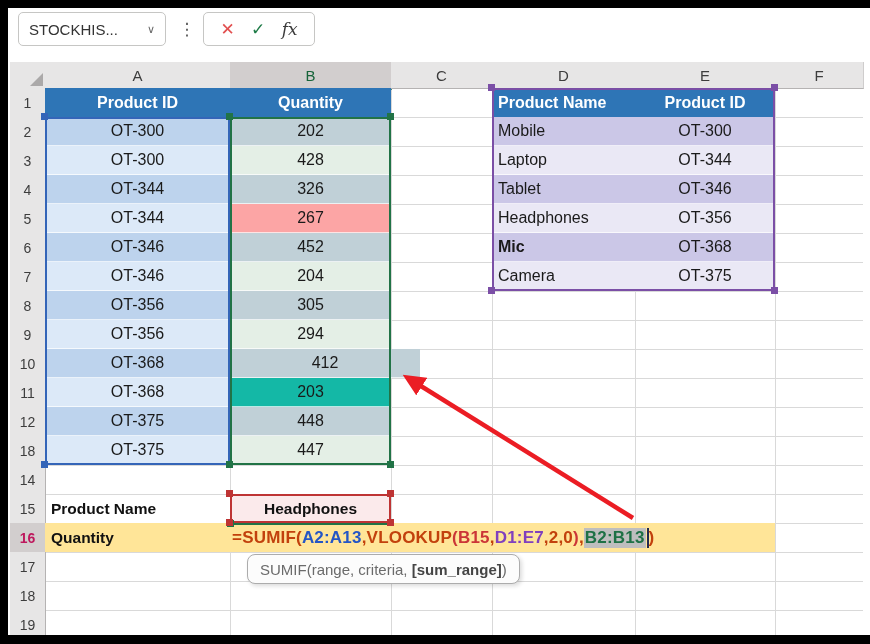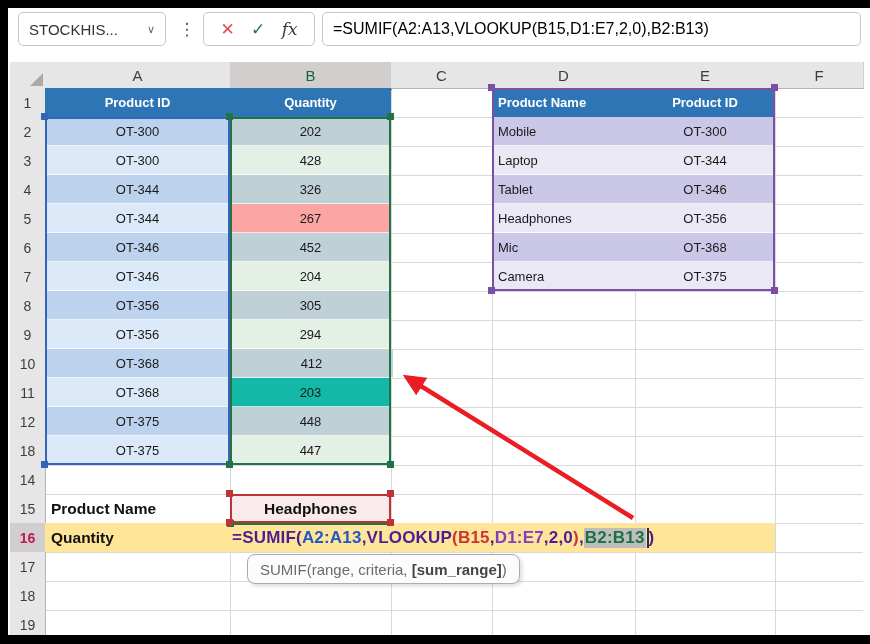--- a/index.html
+++ b/index.html
@@ -19,35 +19,35 @@
   
   .colhdr,.rowhdr,#cornerbox{background:#e7e6e6;display:flex;align-items:center;justify-content:center;font-size:15px;color:#3d3d3d;z-index:2;}
   .colhdr{border-right:1px solid #cfcdcd;border-bottom:1px solid #b5b3b3;}
   .colhdr.sel{background:#d2cece;color:#17643a;border-bottom:2px solid #217346;}
   .rowhdr{border-bottom:1px solid #cfcdcd;border-right:1px solid #b5b3b3;font-size:14px;}
   .rowhdr.sel{background:#d2cece;color:#be185d;font-weight:700;}
   #cornerbox{border-right:1px solid #b5b3b3;border-bottom:1px solid #b5b3b3;}
   #cornerbox .tri{width:0;height:0;border-left:13px solid transparent;border-bottom:13px solid #aba9a9;margin:10px 2px 2px auto;}
   .gl{position:absolute;background:#d9d9d9;z-index:1;}
   
-  .cell{position:absolute;display:flex;align-items:center;justify-content:center;font-size:13px;color:#1a1a1a;z-index:2;box-sizing:border-box;border-bottom:1px solid rgba(255,255,255,.7);}
+  .cell{position:absolute;display:flex;align-items:center;justify-content:center;font-size:16px;color:#1a1a1a;z-index:2;box-sizing:border-box;border-bottom:1px solid rgba(255,255,255,.7);}
   .cell.left{justify-content:flex-start;padding-left:6px;}
   .hdrcell{background:#2e75b6;color:#fff;font-weight:700;border-bottom:none;}
   
   .rb{position:absolute;border:2px solid;z-index:4;box-sizing:border-box;pointer-events:none;}
   .hd{position:absolute;width:7px;height:7px;z-index:5;}
   
   #yellowband{left:37px;top:515px;width:730px;height:29px;background:#ffe598;z-index:2;}
   #lbl15{left:43px;top:486px;height:29px;display:flex;align-items:center;font-weight:700;font-size:15.5px;color:#111;z-index:3;}
   #cellB15{left:222px;top:486px;width:161px;height:29px;background:#fbeaeb;display:flex;align-items:center;justify-content:center;font-weight:700;font-size:15.5px;color:#111;z-index:3;}
   #lbl16{left:43px;top:515px;height:29px;display:flex;align-items:center;font-weight:700;font-size:15.5px;color:#111;z-index:3;}
   #greenline{left:222px;top:513px;width:161px;height:4px;background:#217346;z-index:4;}
   #greennub{left:219px;top:512px;width:7px;height:7px;background:#217346;z-index:5;}
   #cellformula{left:224px;top:515px;height:29px;display:flex;align-items:center;font-weight:700;font-size:17px;letter-spacing:.2px;z-index:5;white-space:pre;}
-  .seg.plain{color:#4c1d95;}
+  .seg.plain{color:#c2410c;}
   .seg.blue{color:#2456c5;}
   .seg.red{color:#cb3537;}
   .seg.purple{color:#8040be;}
   .seg.green{color:#1e7145;background:#bebebe;padding:0 1px;}
   #caret{display:inline-block;width:2px;height:20px;background:#202a52;margin-left:1px;}
   
   #tooltip{left:239px;top:546px;height:30px;padding:0 12px;border:1px solid #acacac;border-radius:8px;background:#fcfcfc;box-shadow:2px 2px 4px rgba(0,0,0,.14);display:flex;align-items:center;font-size:15px;color:#6b6b6b;z-index:6;white-space:pre;}
   #tooltip b{color:#454545;}
   #arrowsvg{position:absolute;left:0;top:0;z-index:7;pointer-events:none;}
 </style>
@@ -59,21 +59,20 @@
   <div id="namebox" class="abs box">
     <span>STOCKHIS...</span>
     <span class="chev">∨</span>
   </div>
   <div id="kebab" class="abs">⋮</div>
   <div id="fbtns" class="abs box">
     <span class="x">✕</span>
     <span class="ck">✓</span>
     <span class="fx">fx</span>
   </div>
-  <div id="formulabar" class="abs box">=SUMIF(A2:A13,VLOOKUP(B15,D1:E7,2,0),B2:B13)</div>
 
   <div id="grid">
       <div class="gl" style="left: 37px; top: 80px; width: 1px; height: 547px;"></div>
       <div class="gl" style="left: 222px; top: 80px; width: 1px; height: 547px;"></div>
       <div class="gl" style="left: 383px; top: 80px; width: 1px; height: 547px;"></div>
       <div class="gl" style="left: 484px; top: 80px; width: 1px; height: 547px;"></div>
       <div class="gl" style="left: 627px; top: 80px; width: 1px; height: 547px;"></div>
       <div class="gl" style="left: 767px; top: 80px; width: 1px; height: 547px;"></div>
       <div class="gl" style="left: 2px; top: 109px; width: 853px; height: 1px;"></div>
       <div class="gl" style="left: 2px; top: 138px; width: 853px; height: 1px;"></div>
@@ -133,38 +132,38 @@
       <div class="cell" style="left: 222px; top: 196px; width: 161px; height: 29px; background: #fca5a5;">267</div>
       <div class="cell" style="left: 37px; top: 225px; width: 185px; height: 29px; background: rgb(189, 211, 237);">OT-346</div>
       <div class="cell" style="left: 222px; top: 225px; width: 161px; height: 29px; background: rgb(192, 208, 215);">452</div>
       <div class="cell" style="left: 37px; top: 254px; width: 185px; height: 29px; background: rgb(220, 233, 248);">OT-346</div>
       <div class="cell" style="left: 222px; top: 254px; width: 161px; height: 29px; background: rgb(228, 239, 230);">204</div>
       <div class="cell" style="left: 37px; top: 283px; width: 185px; height: 29px; background: rgb(189, 211, 237);">OT-356</div>
       <div class="cell" style="left: 222px; top: 283px; width: 161px; height: 29px; background: rgb(192, 208, 215);">305</div>
       <div class="cell" style="left: 37px; top: 312px; width: 185px; height: 29px; background: rgb(220, 233, 248);">OT-356</div>
       <div class="cell" style="left: 222px; top: 312px; width: 161px; height: 29px; background: rgb(228, 239, 230);">294</div>
       <div class="cell" style="left: 37px; top: 341px; width: 185px; height: 29px; background: rgb(189, 211, 237);">OT-368</div>
-      <div class="cell" style="left: 222px; top: 341px; width: 163px; height: 29px; background: rgb(192, 208, 215);">412</div>
+      <div class="cell" style="left: 222px; top: 341px; width: 190px; height: 29px; background: rgb(192, 208, 215);">412</div>
       <div class="cell" style="left: 37px; top: 370px; width: 185px; height: 29px; background: rgb(220, 233, 248);">OT-368</div>
       <div class="cell" style="left: 222px; top: 370px; width: 161px; height: 29px; background: #14b8a6;">203</div>
       <div class="cell" style="left: 37px; top: 399px; width: 185px; height: 29px; background: rgb(189, 211, 237);">OT-375</div>
       <div class="cell" style="left: 222px; top: 399px; width: 161px; height: 29px; background: rgb(192, 208, 215);">448</div>
       <div class="cell" style="left: 37px; top: 428px; width: 185px; height: 29px; background: rgb(220, 233, 248);">OT-375</div>
       <div class="cell" style="left: 222px; top: 428px; width: 161px; height: 29px; background: rgb(228, 239, 230);">447</div>
       <div class="cell hdrcell left" style="left: 484px; top: 80px; width: 143px; height: 29px; background: rgb(46, 117, 182);">Product Name</div>
       <div class="cell hdrcell" style="left: 627px; top: 80px; width: 140px; height: 29px; background: rgb(46, 117, 182);">Product ID</div>
       <div class="cell left" style="left: 484px; top: 109px; width: 143px; height: 29px; background: rgb(203, 199, 231);">Mobile</div>
       <div class="cell" style="left: 627px; top: 109px; width: 140px; height: 29px; background: rgb(203, 199, 231);">OT-300</div>
       <div class="cell left" style="left: 484px; top: 138px; width: 143px; height: 29px; background: rgb(234, 232, 245);">Laptop</div>
       <div class="cell" style="left: 627px; top: 138px; width: 140px; height: 29px; background: rgb(234, 232, 245);">OT-344</div>
       <div class="cell left" style="left: 484px; top: 167px; width: 143px; height: 29px; background: rgb(203, 199, 231);">Tablet</div>
       <div class="cell" style="left: 627px; top: 167px; width: 140px; height: 29px; background: rgb(203, 199, 231);">OT-346</div>
       <div class="cell left" style="left: 484px; top: 196px; width: 143px; height: 29px; background: rgb(234, 232, 245);">Headphones</div>
       <div class="cell" style="left: 627px; top: 196px; width: 140px; height: 29px; background: rgb(234, 232, 245);">OT-356</div>
-      <div class="cell left" style="left: 484px; top: 225px; width: 143px; height: 29px; background: rgb(203, 199, 231);">Mic</div>
+      <div class="cell left" style="left: 484px; top: 225px; width: 143px; height: 29px; background: rgb(203, 199, 231); font-weight: bold;">Mic</div>
       <div class="cell" style="left: 627px; top: 225px; width: 140px; height: 29px; background: rgb(203, 199, 231);">OT-368</div>
       <div class="cell left" style="left: 484px; top: 254px; width: 143px; height: 29px; background: rgb(234, 232, 245);">Camera</div>
       <div class="cell" style="left: 627px; top: 254px; width: 140px; height: 29px; background: rgb(234, 232, 245);">OT-375</div>
     </div>
 
   <div id="yellowband" class="abs"></div>
   <div id="lbl15" class="abs">Product Name</div>
   <div id="cellB15" class="abs">Headphones</div>
   <div id="lbl16" class="abs">Quantity</div>
   <div id="greenline" class="abs"></div>

